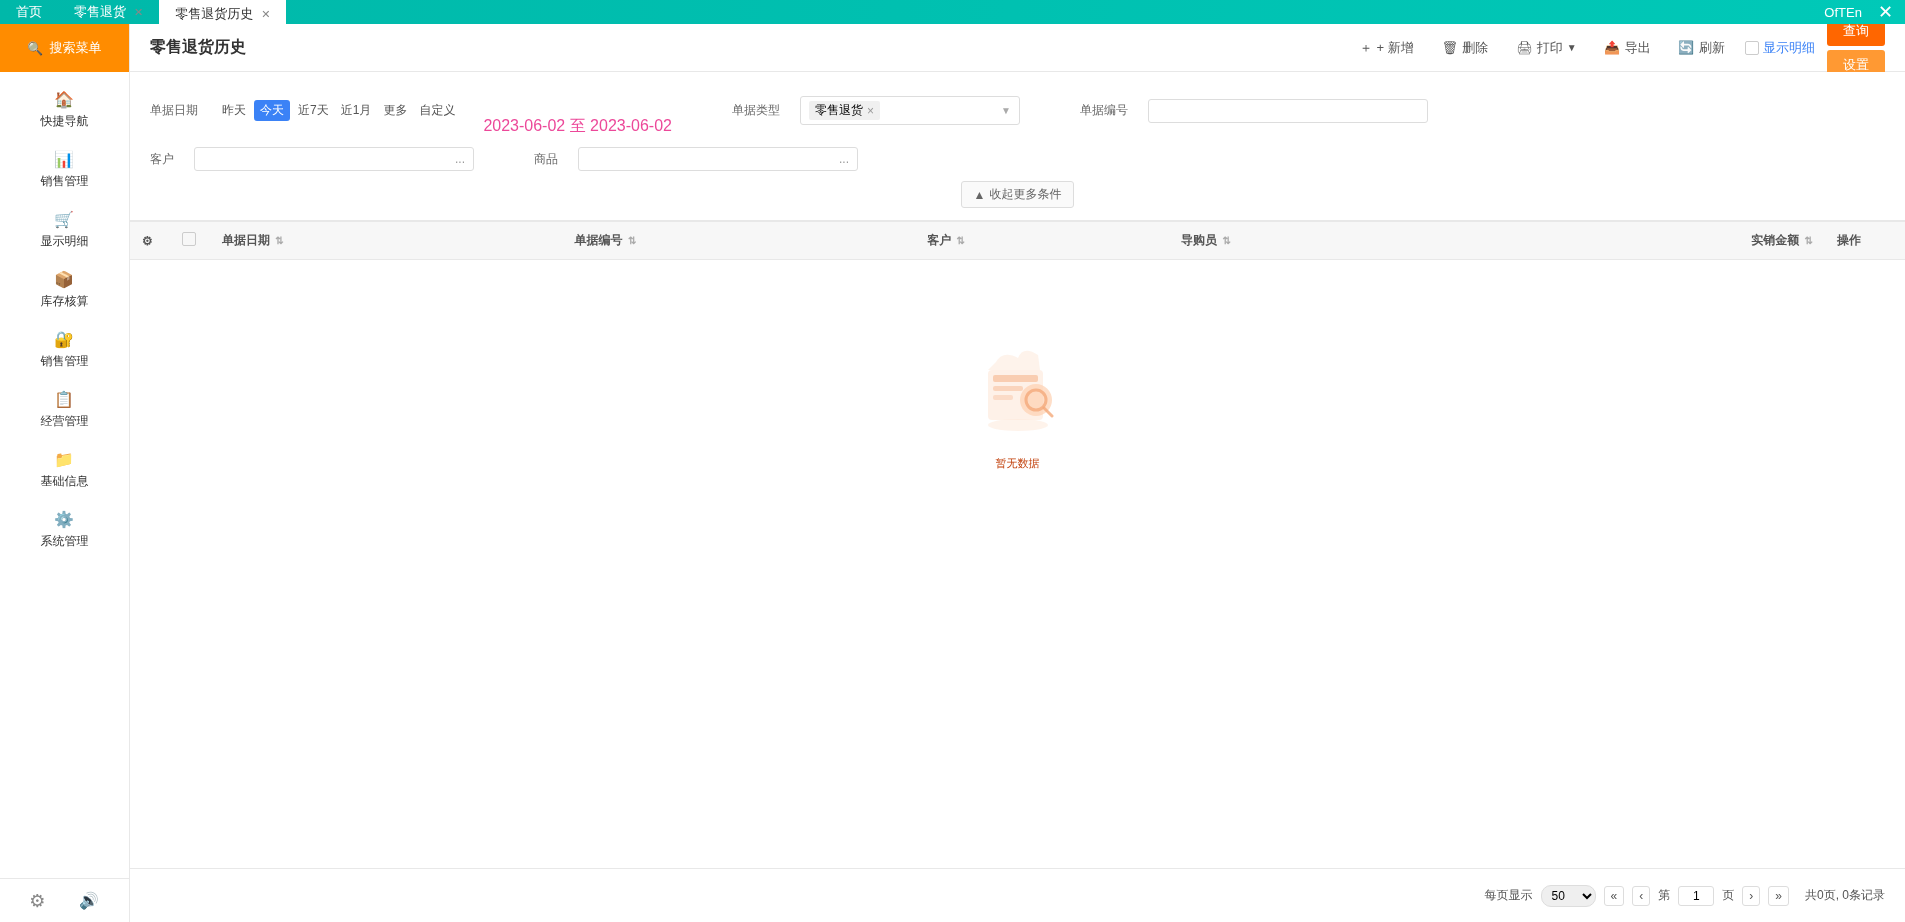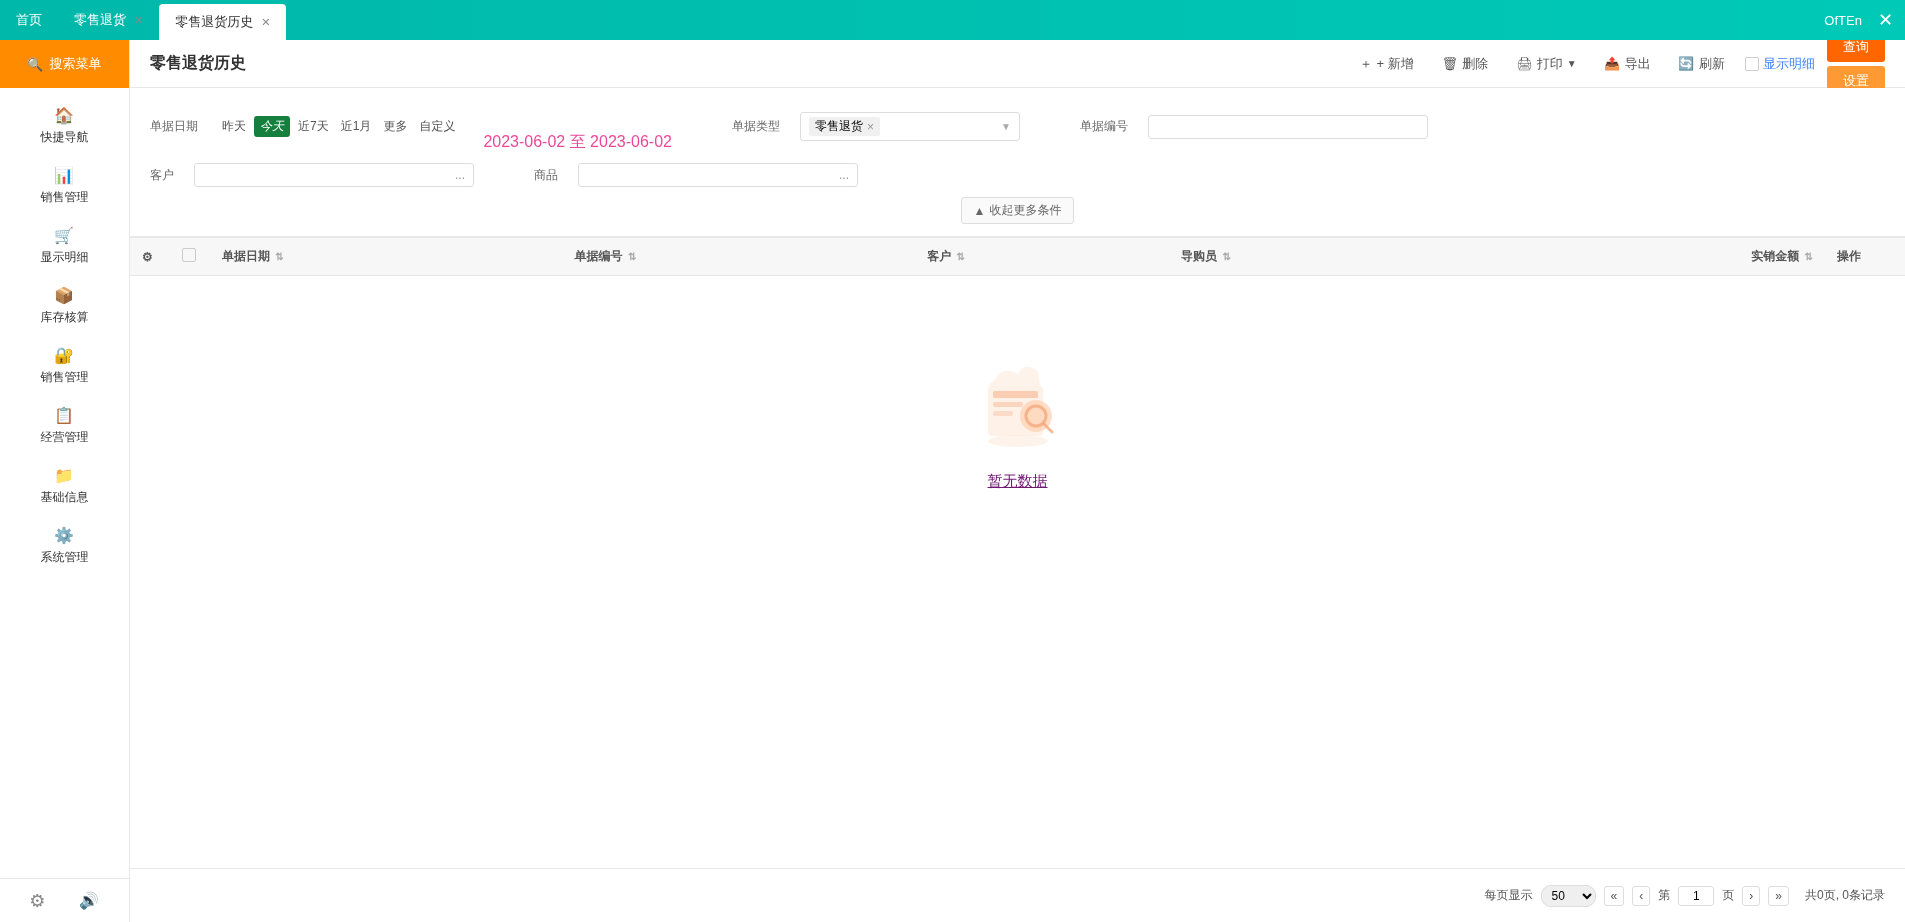--- a/index.html
+++ b/index.html
@@ -1,20 +1,20 @@
 <!DOCTYPE html>
 <html><head>
   <meta charset="utf-8">
   <style>
     * { box-sizing: border-box; margin: 0; padding: 0; font-family: 'Microsoft YaHei', Arial, sans-serif; }
     body { width: 1905px; height: 922px; overflow: hidden; background: #f5f5f5; display: flex; flex-direction: column; }
 
     
     .top-bar {
-      height: 40px;
+      height: 24px;
       background: linear-gradient(90deg, #00b8a9 0%, #00c9b8 100%);
       display: flex;
       align-items: center;
       flex-shrink: 0;
     }
     .tab-item {
       height: 40px;
       display: flex;
       align-items: center;
       padding: 0 16px;
@@ -123,21 +123,21 @@
     .filter-area {
       background: #fff;
       padding: 12px 20px;
       border-bottom: 1px solid #e8e8e8;
       flex-shrink: 0;
     }
     .filter-row { display: flex; align-items: center; gap: 20px; margin-bottom: 10px; flex-wrap: wrap; }
     .filter-label { font-size: 12px; color: #666; white-space: nowrap; }
     .date-shortcuts { display: flex; align-items: center; gap: 4px; font-size: 12px; }
     .date-shortcut { color: #555; cursor: pointer; padding: 2px 4px; }
-    .date-shortcut.active { background: #15803d; color: #fff; border-radius: 3px; padding: 2px 6px; font-style: italic; }
+    .date-shortcut.active { background: #3b82f6; color: #fff; border-radius: 3px; padding: 2px 6px; }
     .date-range { font-size: 16px; color: #ec4899; margin-left: 4px; margin-top: 32px; }
     .filter-select {
       min-width: 200px;
       border: 1px solid #ddd;
       border-radius: 3px;
       padding: 4px 8px;
       font-size: 12px;
       display: flex;
       align-items: center;
       gap: 4px;
@@ -199,21 +199,21 @@
       flex-direction: column;
       align-items: center;
       justify-content: center;
       padding: 80px 0;
     }
     .empty-icon {
       width: 100px;
       height: 100px;
       margin-bottom: 16px;
     }
-    .empty-text { font-size: 15px; color: #701a75; text-decoration: underline; }
+    .empty-text { font-size: 11px; color: #c2410c; }
 
     
     .pagination-bar {
       height: 54px;
       background: #fff;
       border-top: 1px solid #e8e8e8;
       display: flex;
       align-items: center;
       justify-content: flex-end;
       padding: 0 20px;

